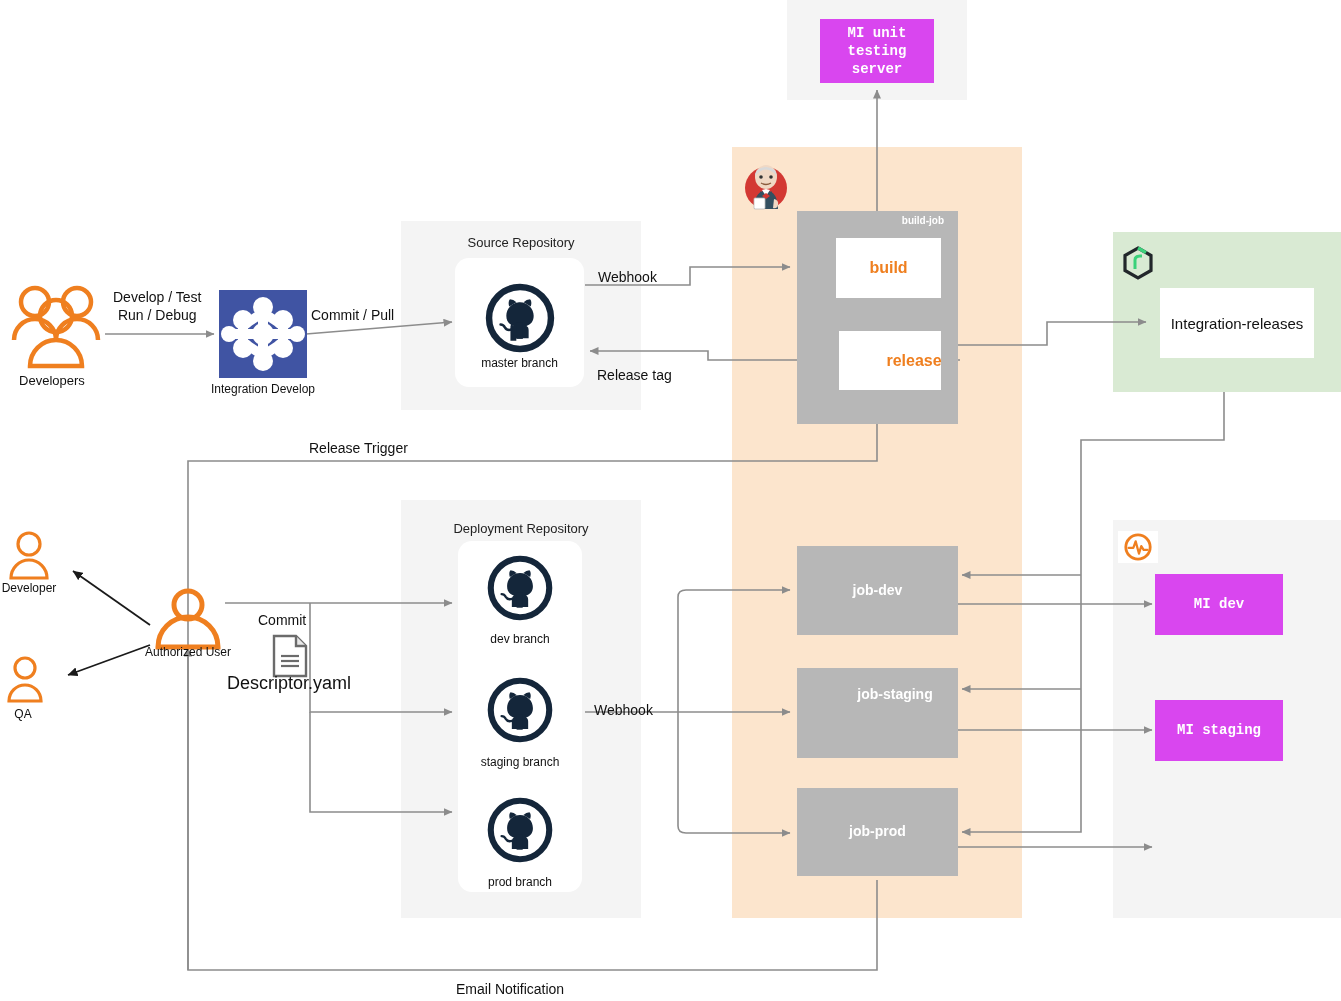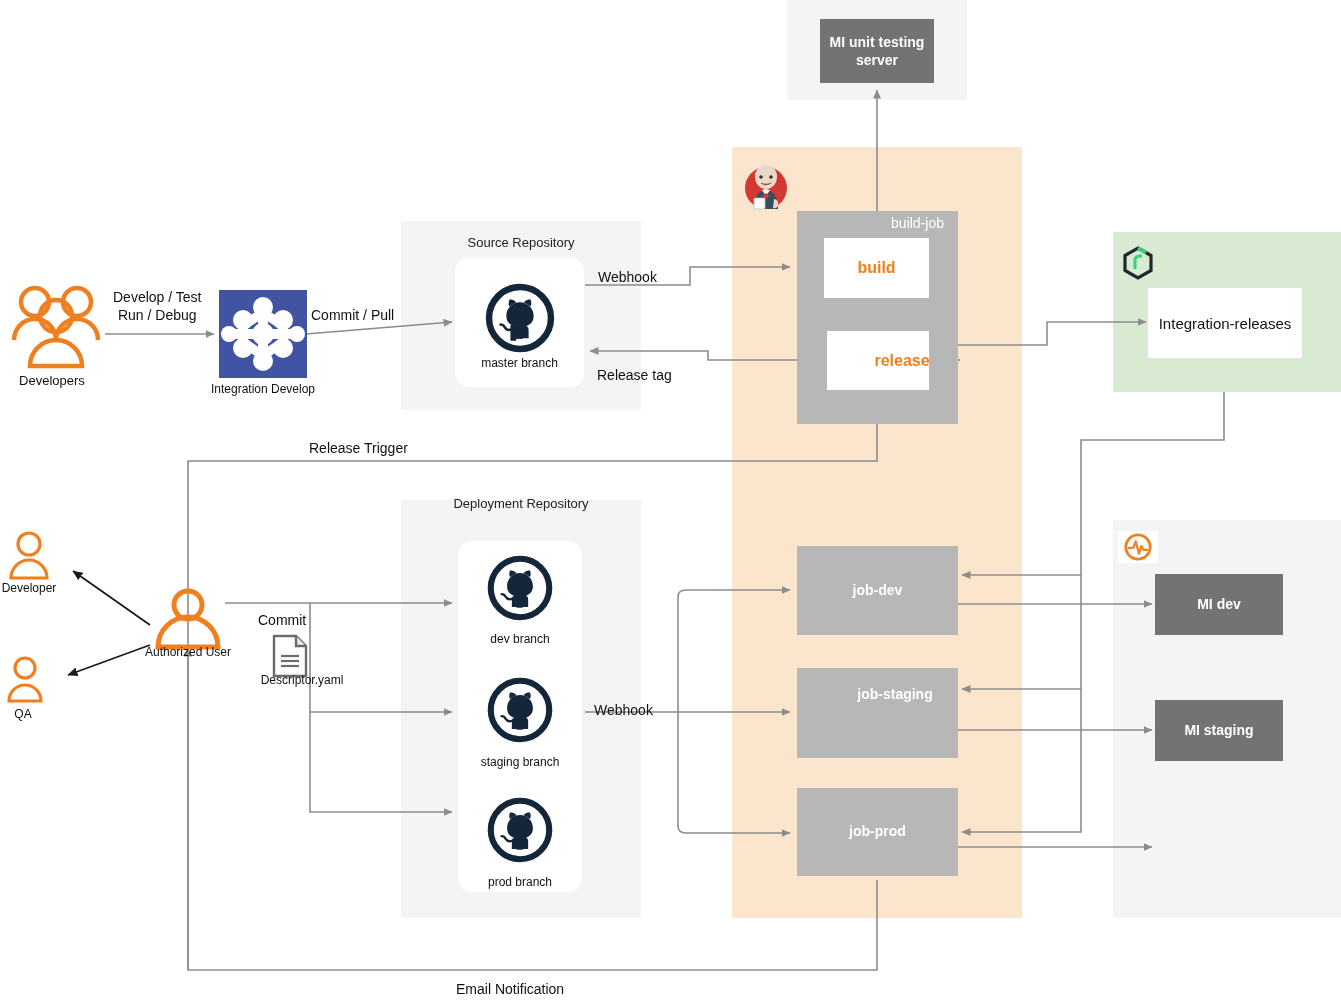--- a/index.html
+++ b/index.html
@@ -7,27 +7,27 @@
   #canvas{position:relative;width:1341px;height:1001px;overflow:hidden;background:#fff;}
 
   .panel{position:absolute;}
   .panel-jenkins{background:#fce5cd;}
   .panel-grey{background:#f4f4f4;}
   .panel-green{background:#d9ead3;}
 
   .panel-title{position:absolute;font-size:13px;color:#222;text-align:center;width:100%;}
 
   .box{position:absolute;display:flex;align-items:center;justify-content:center;text-align:center;box-sizing:border-box;}
-  .box-orange{background:#737373;color:#fff;font-size:14px;font-weight:bold;line-height:1.3;}
+  .box-orange{background:#d946ef;color:#fff;font-size:14px;font-weight:bold;line-height:1.3;font-family:Liberation Mono, monospace;}
   .box-grey{background:#b7b7b7;}
-  .box-white{background:#fff;}
+  .box-white{background:#fff;margin-left:12px;}
   .box-white-round{background:#fff;border-radius:14px;}
 
   .job-label{position:absolute;left:0;right:0;text-align:center;color:#fff;font-size:14px;font-weight:bold;}
-  .buildjob-label{position:absolute;color:#fff;font-size:14px;font-weight:normal;right:14px;top:10px;}
+  .buildjob-label{position:absolute;color:#fff;font-size:10px;font-weight:bold;right:14px;top:10px;}
   .inner-label{font-size:16px;font-weight:bold;color:#ef7f1f;}
   .plain-label{font-size:15px;color:#111;}
 
   .caption{position:absolute;font-size:12px;color:#111;text-align:center;width:100%;}
   .edge-label{position:absolute;font-size:14px;color:#111;white-space:pre-line;line-height:1.25;}
 
   svg.lines{position:absolute;left:0;top:0;width:1341px;height:1001px;pointer-events:none;}
 
   .fig{position:absolute;}
 </style>
@@ -235,23 +235,23 @@
     <svg viewBox="0 0 36 44" width="36" height="44">
       <path d="M2,2 L24,2 L34,12 L34,42 L2,42 z" fill="#fff" stroke="#6b6b6b" stroke-width="2.4"></path>
       <path d="M24,2 L24,12 L34,12" fill="#e8e8e8" stroke="#6b6b6b" stroke-width="2.4"></path>
       <g stroke="#6b6b6b" stroke-width="2.2">
         <line x1="9" y1="22" x2="27" y2="22"></line>
         <line x1="9" y1="27" x2="27" y2="27"></line>
         <line x1="9" y1="32" x2="27" y2="32"></line>
       </g>
     </svg>
   </div>
-  <div class="caption" style="left:234px;top:673px;width:136px;font-size:12px;">Descriptor.yaml</div>
-
-  <div class="panel-title" style="left:401px;top:496px;width:240px;">Deployment Repository</div>
+  <div class="caption" style="left:221px;top:673px;width:136px;font-size:18px;">Descriptor.yaml</div>
+
+  <div class="panel-title" style="left:401px;top:521px;width:240px;">Deployment Repository</div>
   <div class="box box-white-round" style="left:458px;top:541px;width:124px;height:351px;"></div>
 
   <div class="fig" style="left:486px;top:554px;width:68px;height:68px;">
     <svg viewBox="0 0 100 100" width="68" height="68">
       <circle cx="50" cy="50" r="43" fill="none" stroke="#14263a" stroke-width="9"></circle>
       <path d="M31 47c0-10 8-19 19-19s19 9 19 19c0 8-4 12-10 14 2 1 3 3 3 6v11H38V67c0-3 1-5 3-6-6-2-10-6-10-14z" fill="#14263a"></path>
       <path d="M35 34 q-2 -7 1 -10 q5 0 9 4 l-10 6z" fill="#14263a"></path>
       <path d="M65 34 q2 -7 -1 -10 q-5 0 -9 4 l10 6z" fill="#14263a"></path>
       <path d="M38 66 q-6 2 -9 -3 q-2 -4 -6 -4" stroke="#14263a" stroke-width="3.5" fill="none" stroke-linecap="round"></path>
       <rect x="45" y="56" width="9" height="23" fill="#14263a"></rect>

